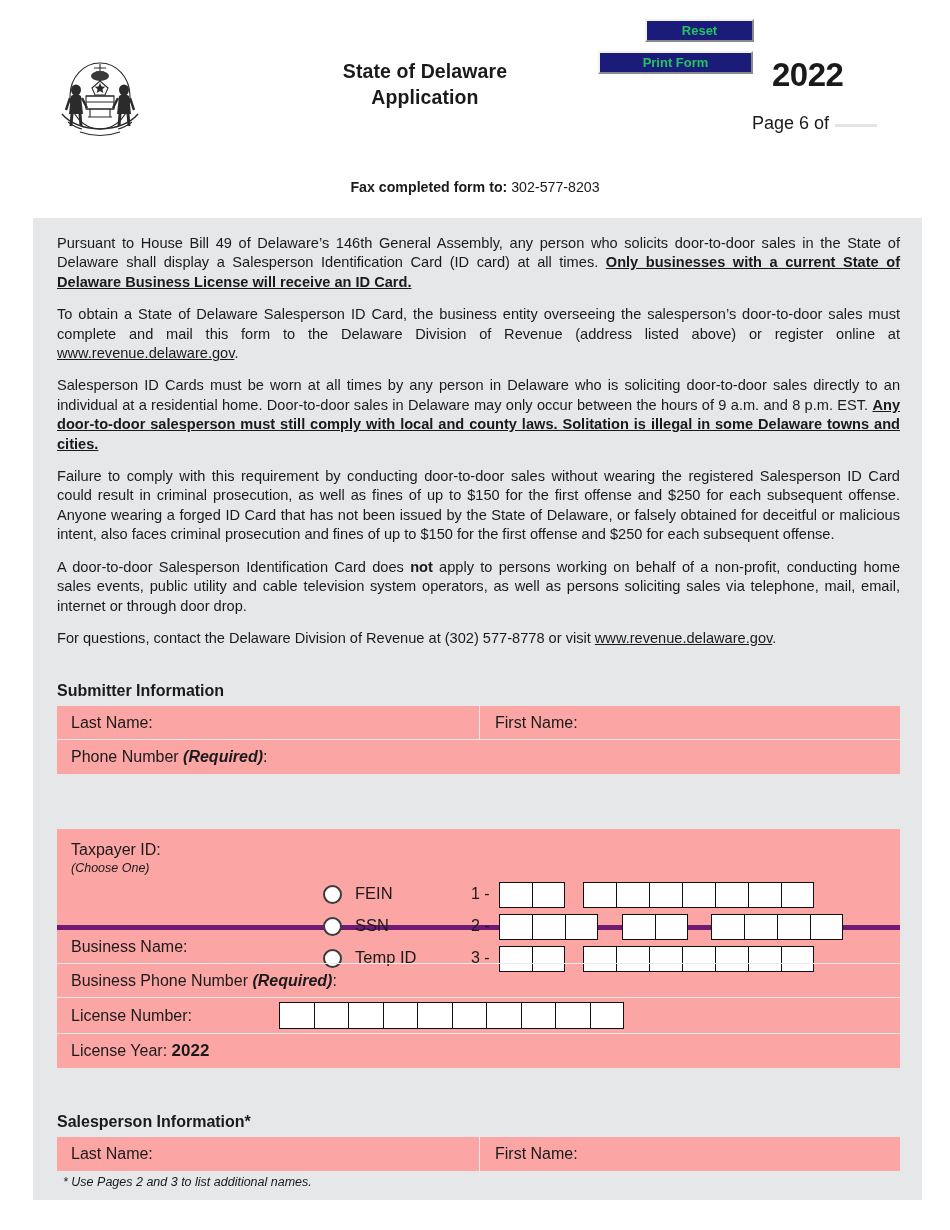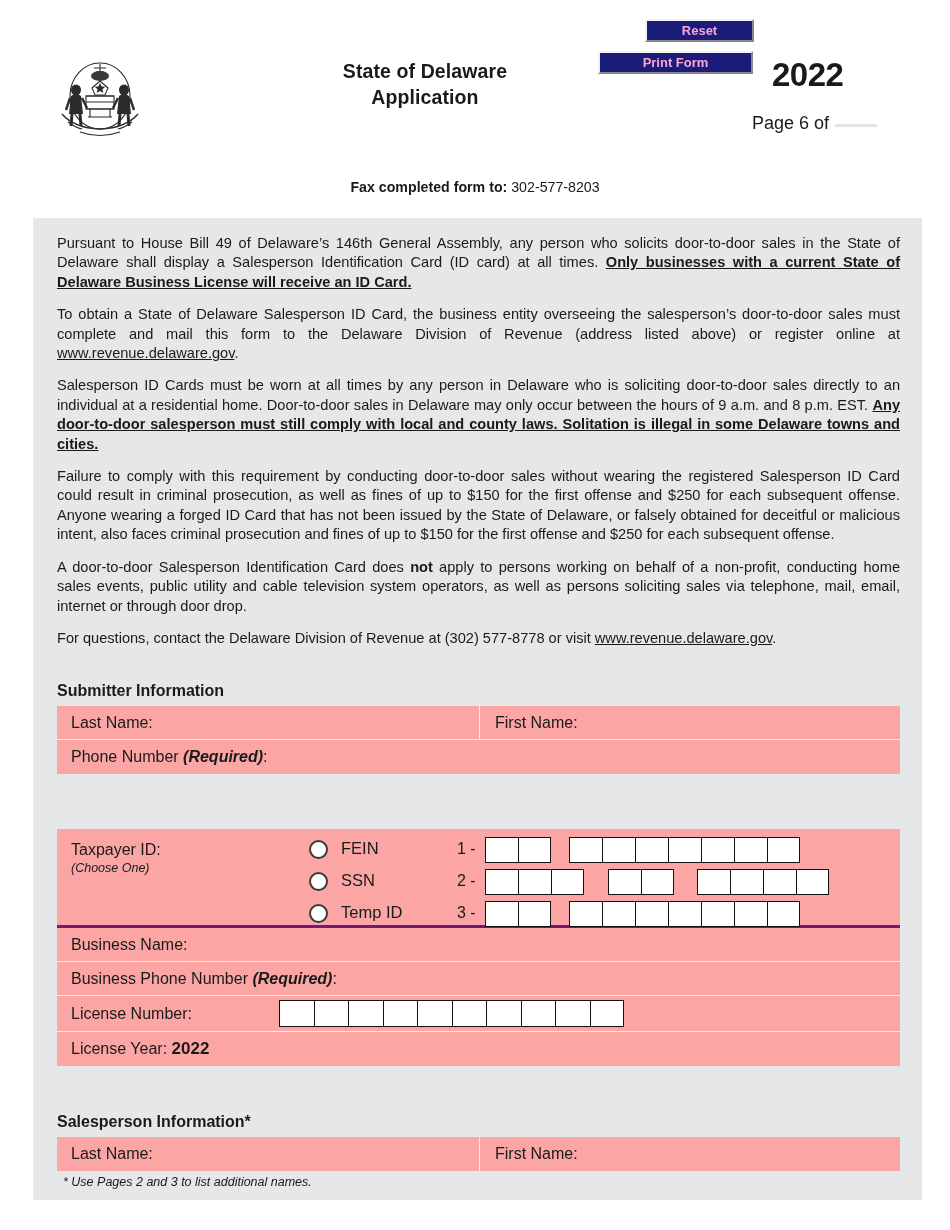--- a/index.html
+++ b/index.html
@@ -37,21 +37,21 @@
   }
   .title-line {
     font-size: 19.5px;
     font-weight: bold;
     line-height: 26px;
     letter-spacing: 0.1px;
   }
   .btn-reset, .btn-print {
     position: absolute;
     background: #1b1b7a;
-    color: #f9a8d4;
+    color: #22c55e;
     font-weight: bold;
     text-align: center;
     font-size: 13px;
     border-top: 2px solid #f2f2f2;
     border-left: 2px solid #f2f2f2;
     border-right: 2px solid #8a8a8a;
     border-bottom: 2px solid #8a8a8a;
     cursor: pointer;
     box-sizing: border-box;
   }
@@ -177,40 +177,41 @@
     top: 50%;
     transform: translateY(-50%);
     font-size: 16px;
     white-space: nowrap;
   }
 
   
   .tid-block {
     position: relative;
     height: 96px;
-    border-bottom: 3px solid #701a75;
+    border-bottom: 5px solid #701a75;
   }
   .tid-label {
     position: absolute;
     left: 14px;
     top: 12px;
     font-size: 16px;
   }
   .tid-sub {
     position: absolute;
     left: 14px;
     top: 32px;
     font-size: 12.5px;
     font-style: italic;
   }
   .tid-row {
     position: absolute;
-    left: 0;
+    left: 14px;
     height: 32px;
     width: 100%;
+    margin-top: 45px;
   }
   .radio {
     position: absolute;
     left: 252px;
     top: 5px;
     width: 19px;
     height: 19px;
     border: 2.5px solid #3b3b3b;
     border-radius: 50%;
     background: #ffffff;

